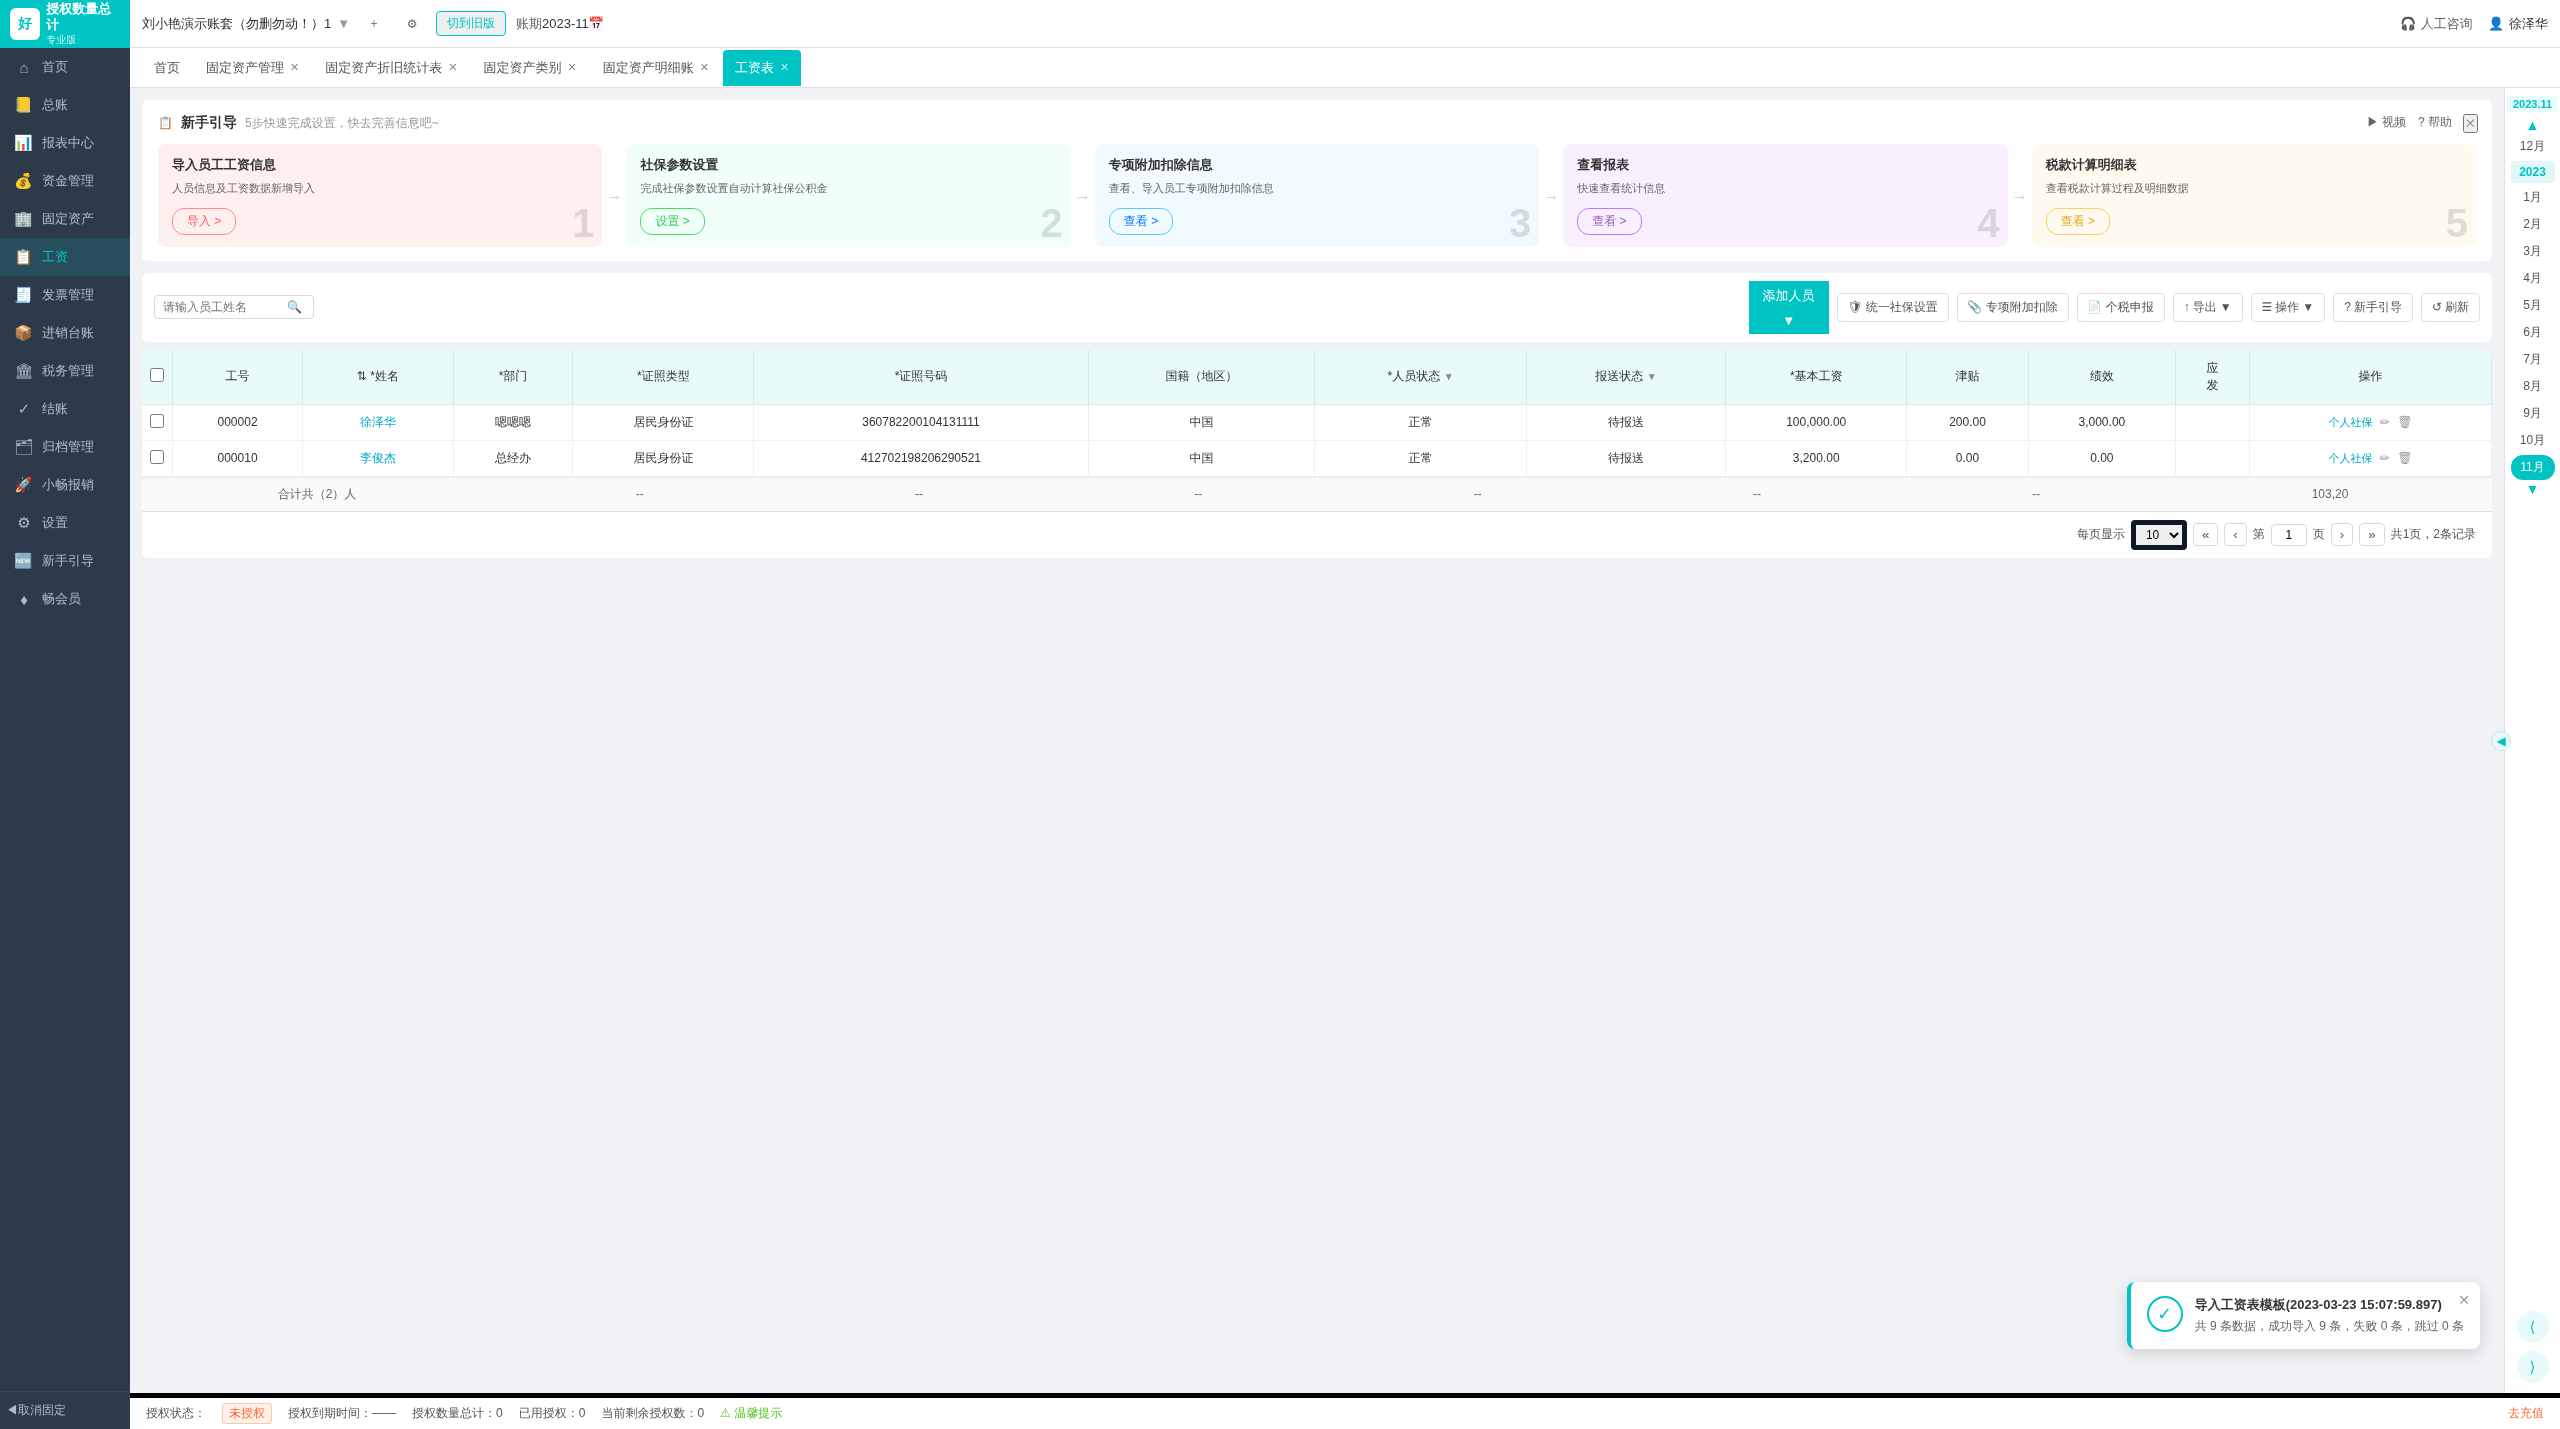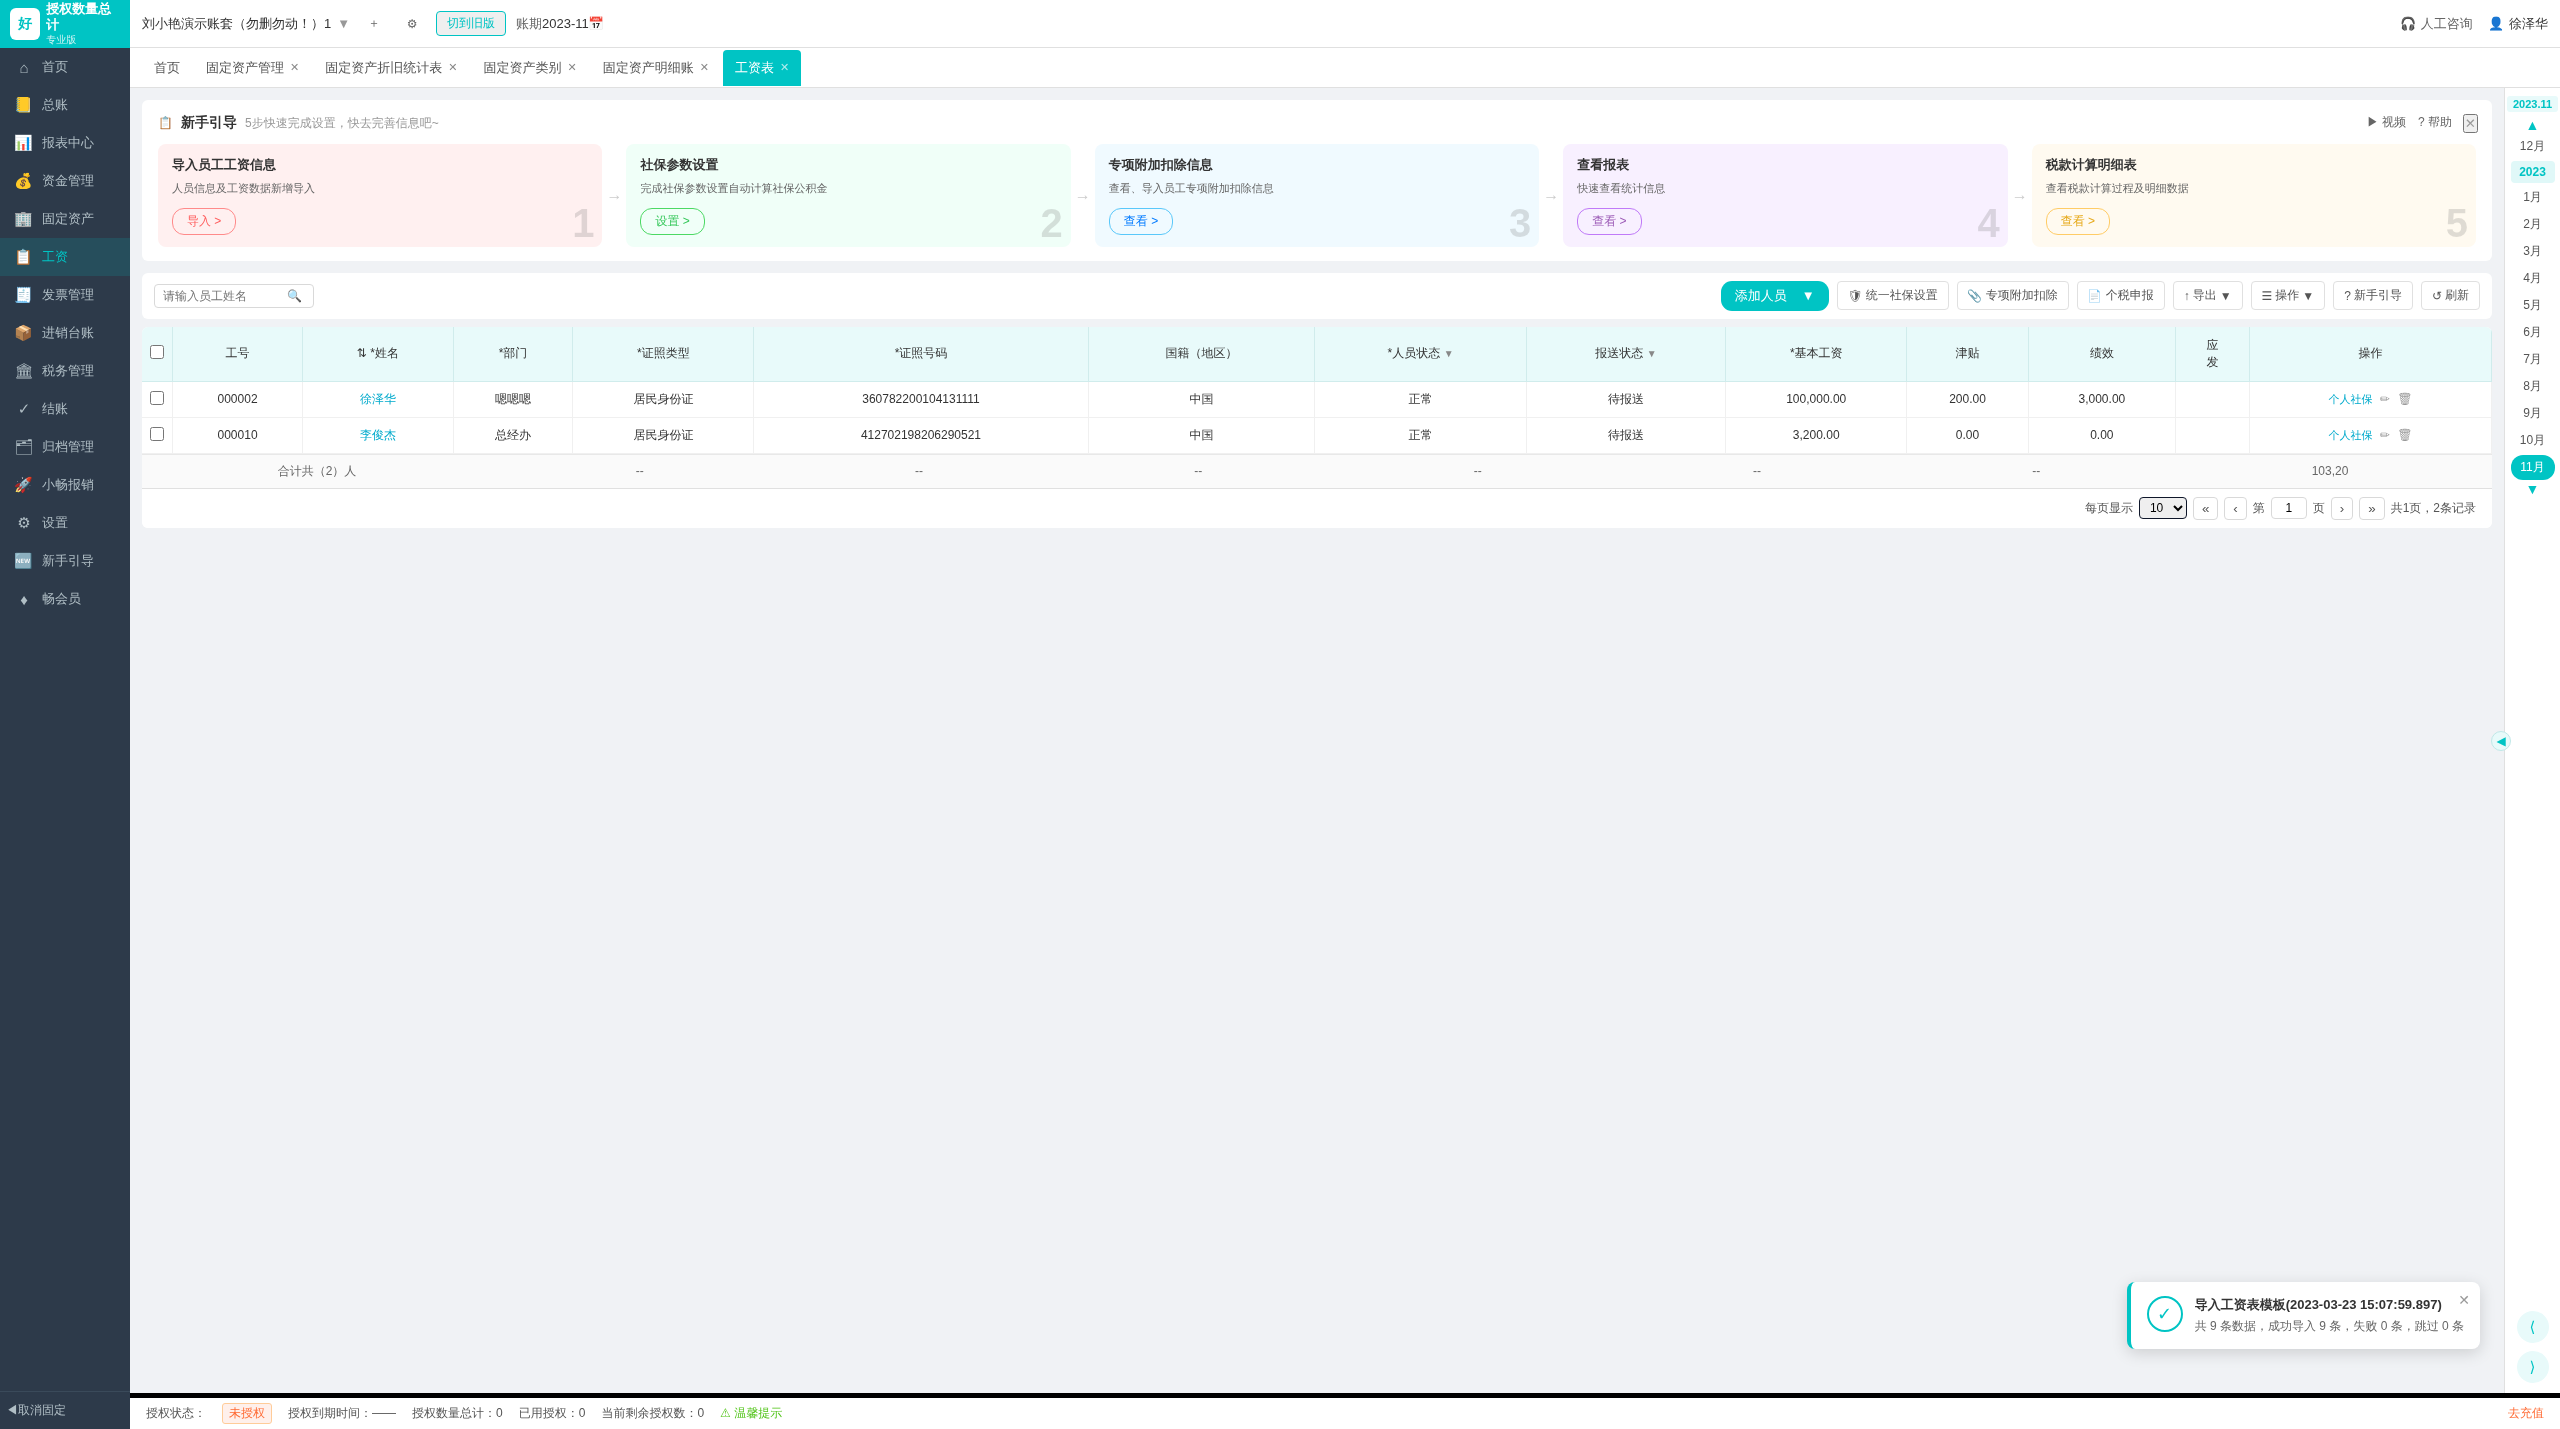--- a/index.html
+++ b/index.html
@@ -181,24 +181,25 @@
       display: flex; align-items: center;
       border: 1px solid #d9d9d9; border-radius: 4px;
       padding: 4px 8px; gap: 4px; background: #fff;
       min-width: 160px;
     }
     .search-input-wrap input {
       border: none; outline: none; font-size: 12px; color: #333; width: 120px; background: transparent;
     }
     .add-people-btn {
       background: #00c4c4; color: #fff;
-      border: none; border-radius: 11px;
+      border: none; border-radius: 0;
       padding: 6px 14px; font-size: 13px;
-      cursor: pointer; display: flex; align-items: center; gap: 15px;
+      cursor: pointer; display: flex; align-items: center; gap: 8px;
       margin-left: auto;
+      flex-direction: column;
     }
     .toolbar-action-btn {
       display: flex; align-items: center; gap: 3px;
       padding: 5px 10px; border-radius: 4px;
       font-size: 12px; cursor: pointer; color: #555;
       border: 1px solid #e0e0e0; background: #fff;
     }
 
     
     .table-wrap {
@@ -240,21 +241,21 @@
       border-top: 1px solid #e0e0e0;
       padding: 8px 16px;
       display: flex;
       align-items: center;
       justify-content: flex-end;
       gap: 6px;
       font-size: 12px;
       color: #555;
     }
     .page-size-select {
-      border: 1px solid #0f172a; border-radius: 4px;
+      border: 5px solid #0f172a; border-radius: 4px;
       padding: 2px 6px; font-size: 12px; cursor: pointer;
     }
     .page-btn {
       border: 1px solid #d9d9d9; background: #fff;
       padding: 3px 8px; border-radius: 4px;
       cursor: pointer; color: #555;
     }
     .page-input {
       border: 1px solid #d9d9d9; border-radius: 4px;
       width: 36px; text-align: center; padding: 3px; font-size: 12px;

